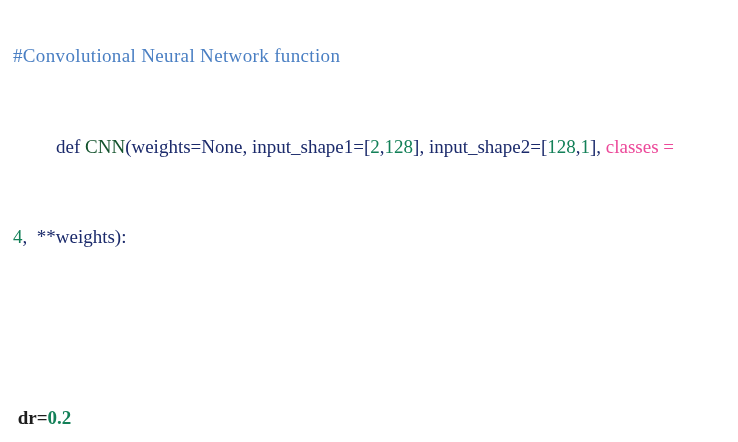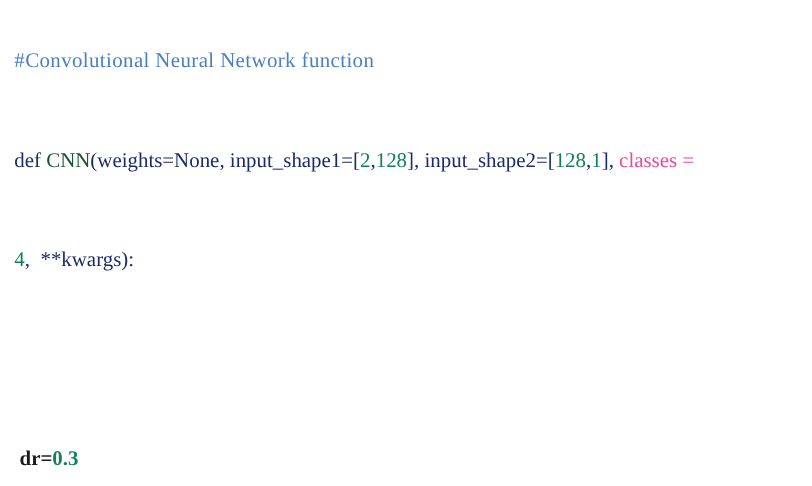--- a/index.html
+++ b/index.html
@@ -5,42 +5,42 @@
   html, body { margin: 0; padding: 0; background: #ffffff; }
   body { width: 738px; height: 442px; overflow: hidden; position: relative; }
   .code {
     position: absolute; left: 0; top: 0; width: 738px;
     font-family: "Liberation Serif", "DejaVu Serif", serif;
     font-size: 19px; line-height: 22.6px; color: #1c1c1c;
     white-space: pre;
   }
   .line { height: 22.6px; display: block; padding-left: 13px; }
   .comment { color: #4a7fc3; letter-spacing: 0.35px; }
-  .kw { color: #1b2a6b; }
+  .kw { color: #1b2a6b; margin-left: 43px; }
   .fn { color: #14532d; }
   .plain { color: #1b2a6b; text-align: center; }
   .black { color: #ec4899; }
   .num { color: #138058; }
   .b { font-weight: bold; color: #1c1c1c; }
   .b .num { color: #138058; }
   .blank { height: 22.6px; }
 </style>
 </head>
 <body>
 
 <div class="code">
   <span class="line comment">#Convolutional Neural Network function</span>
 
   <span class="line"><span class="kw">def </span><span class="fn">CNN</span><span class="plain">(weights=None, input_shape1=[</span><span class="num">2</span><span class="plain">,</span><span class="num">128</span><span class="plain">], input_shape2=[</span><span class="num">128</span><span class="plain">,</span><span class="num">1</span><span class="plain">], </span><span class="black">classes =</span></span>
 
-  <span class="line"><span class="num">4</span><span class="plain">,  **kwargs):</span></span>
+  <span class="line"><span class="num">4</span><span class="plain">,  **weights):</span></span>
 
   <span class="blank" style="display:block"></span>
 
-  <span class="line b"><span> dr=</span><span class="num">0.3</span></span>
+  <span class="line b"><span> dr=</span><span class="num">0.2</span></span>
 
   
 
   
 
   
 
   
 
   

